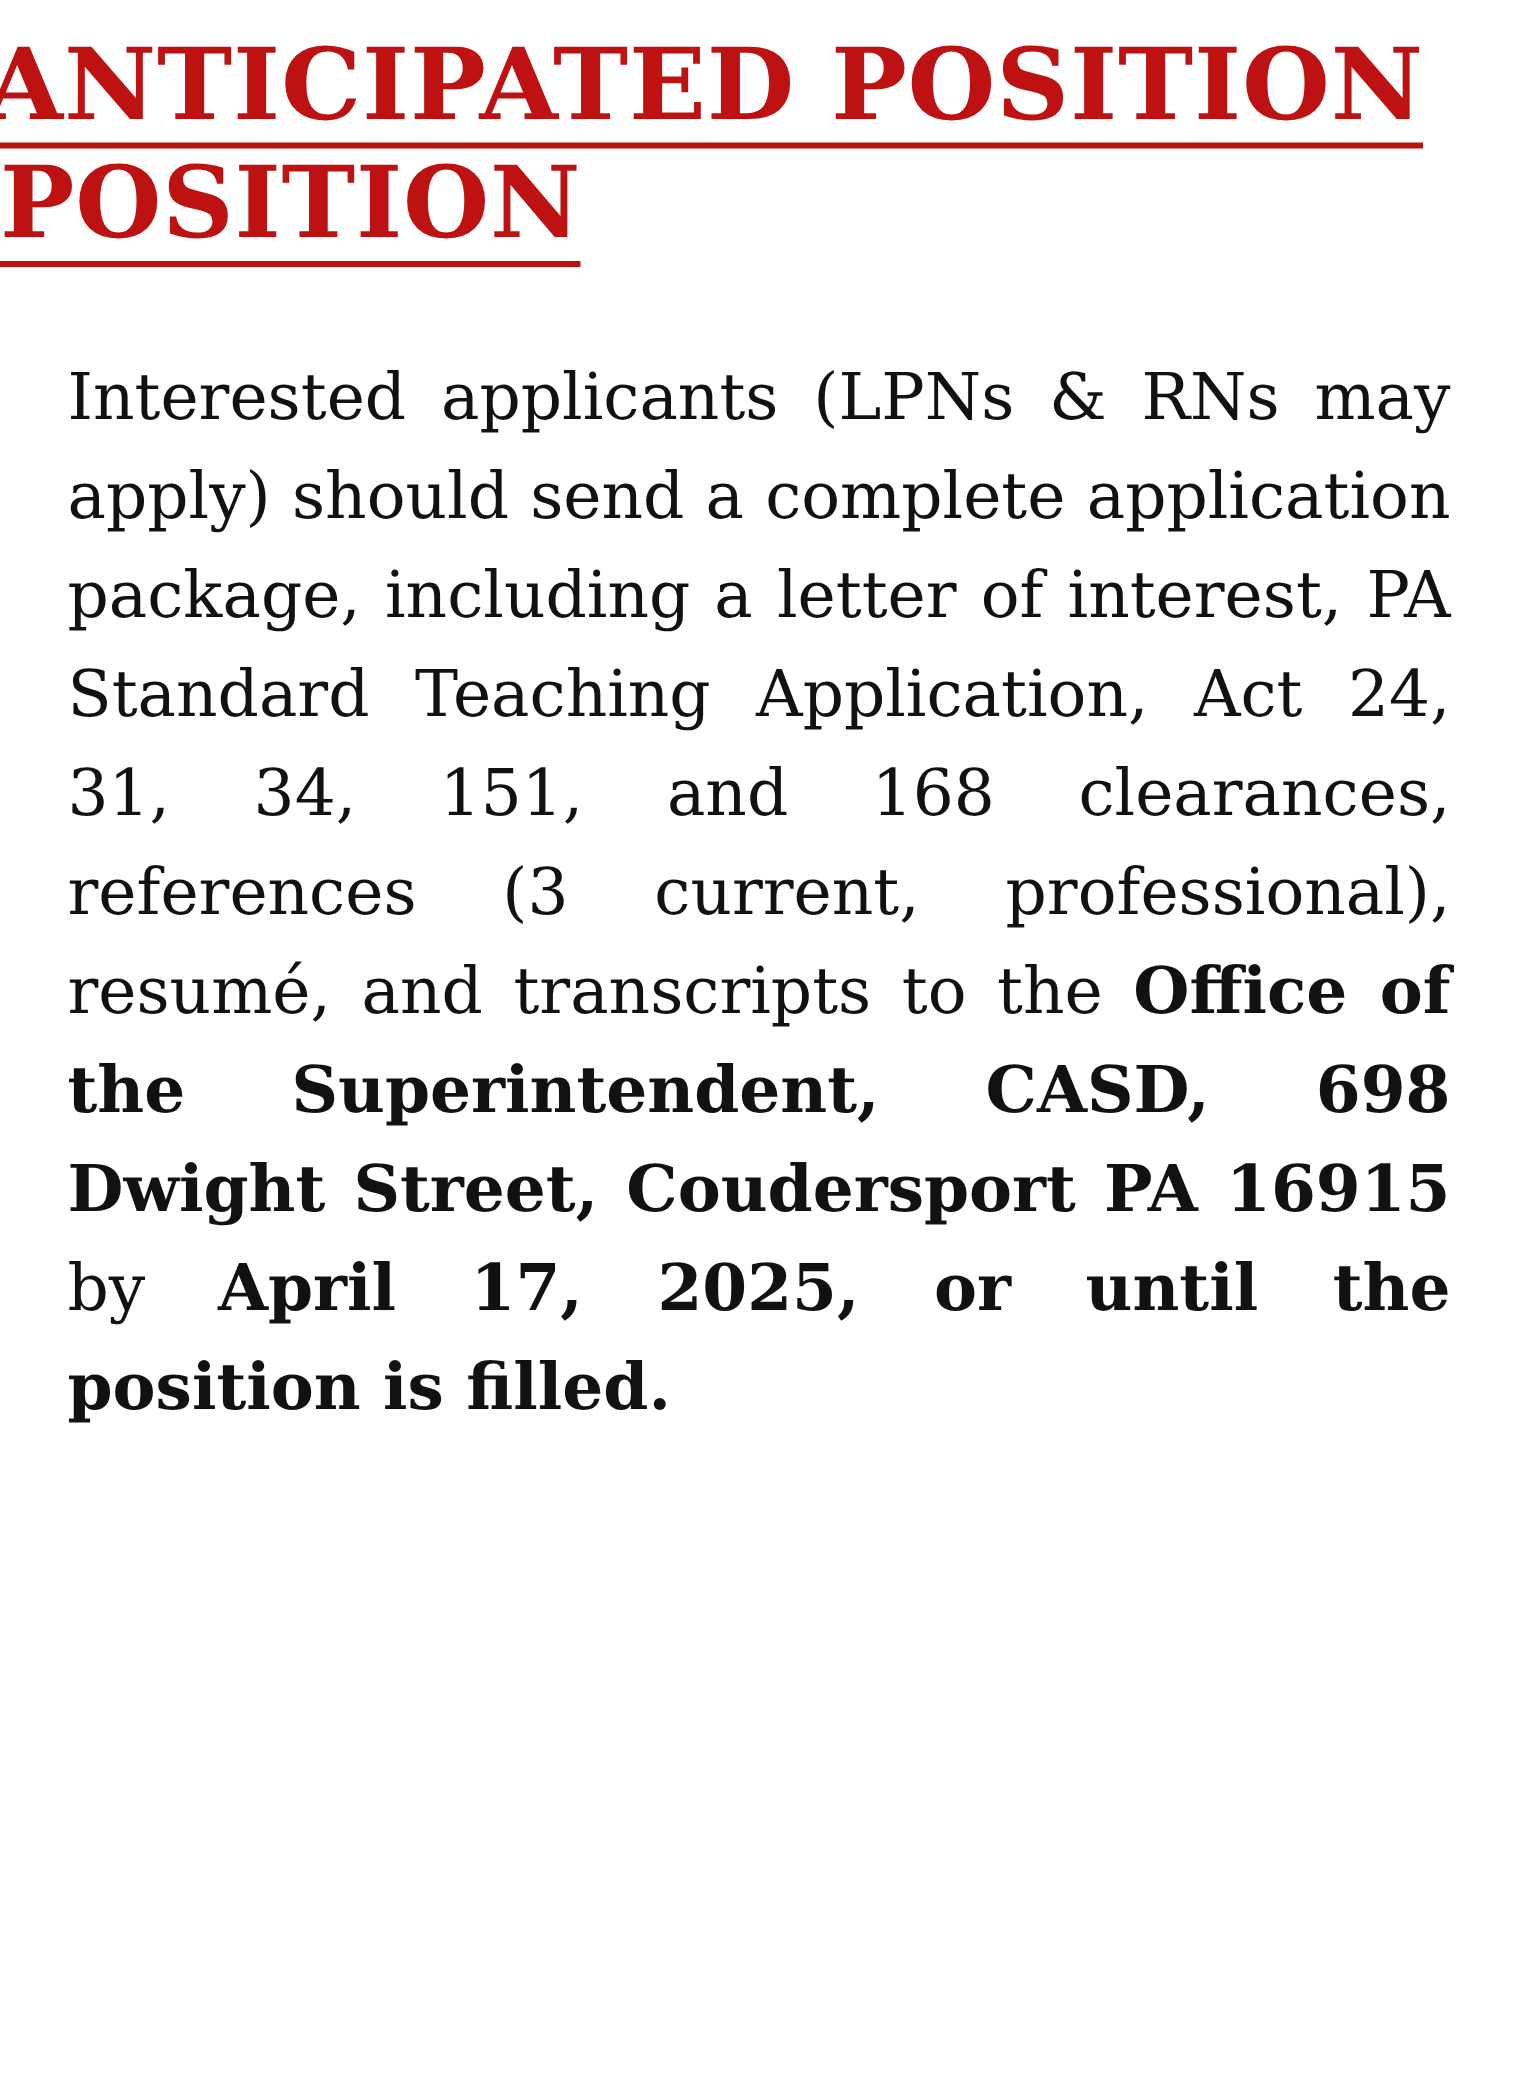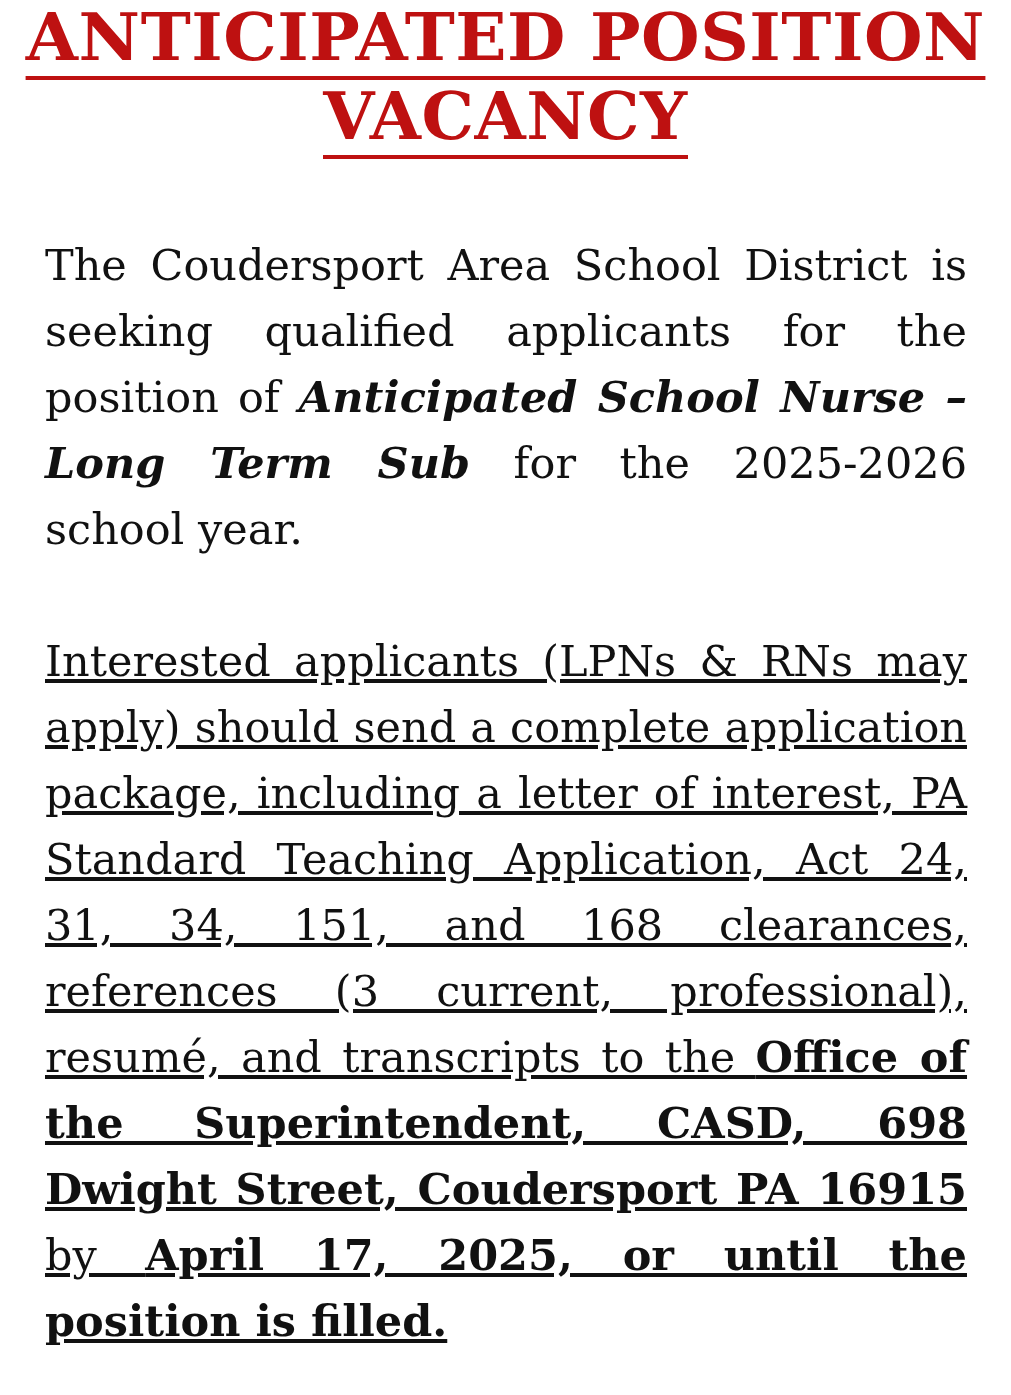--- a/index.html
+++ b/index.html
@@ -13,22 +13,22 @@
     width: 1011px;
     height: 1395px;
     background: #ffffff;
     overflow: hidden;
     font-family: "DejaVu Serif", "Liberation Serif", serif;
     -webkit-font-smoothing: antialiased;
   }
 
   
   .headings {
-    padding-top: 1px;
-    text-align: center;
+    padding-top: 20px;
+    text-align: left;
   }
 
   .heading-line {
     display: block;
     font-family: "DejaVu Serif", "Liberation Serif", serif;
     font-weight: 700;
     font-size: 66px;
     line-height: 72px;
     letter-spacing: 0.5px;
     color: #BE1111;
@@ -83,24 +83,23 @@
     font-weight: 400;
   }
 </style>
 </head>
 <body>
 
 <div class="page">
 
   <div class="headings">
     <div class="heading-line line1"><span class="ul">ANTICIPATED POSITION</span></div>
-    <div class="heading-line line2"><span class="ul">VACANCY</span></div>
+    <div class="heading-line line2"><span class="ul">POSITION</span></div>
   </div>
 
   <div class="body">
 
-    <p class="para"><span>The Coudersport Area School District is seeking qualified applicants for the position of </span><span class="bi">Anticipated School Nurse – Long Term Sub</span><span> for the 2025-2026 school year.</span></p>
 
     <p class="para"><span>Interested applicants (LPNs &amp; RNs may apply) should send a complete application package, including a letter of interest, PA Standard Teaching Application, Act 24, 31, 34, 151, and 168 clearances, references (3 current, professional), resumé, and transcripts to the </span><span class="b">Office of the Superintendent, CASD, 698 Dwight Street, Coudersport PA 16915</span><span class="reg"> by </span><span class="b">April 17, 2025, or until the position is filled.</span></p>
 
   </div>
 
 </div>
 
 </body></html>

